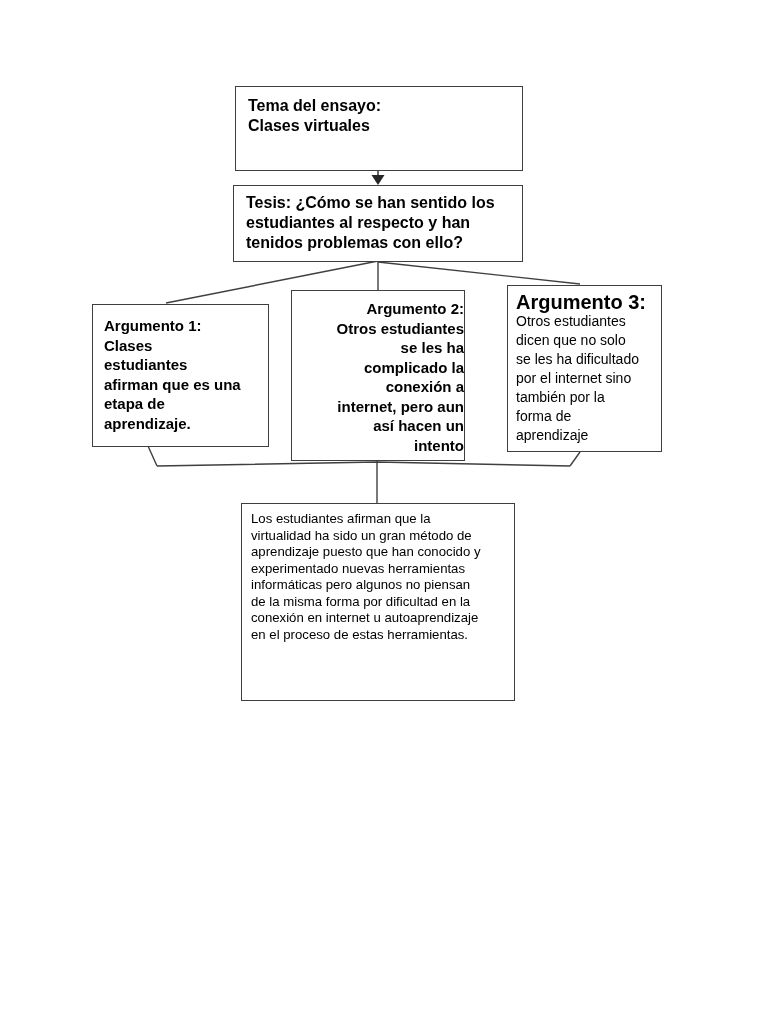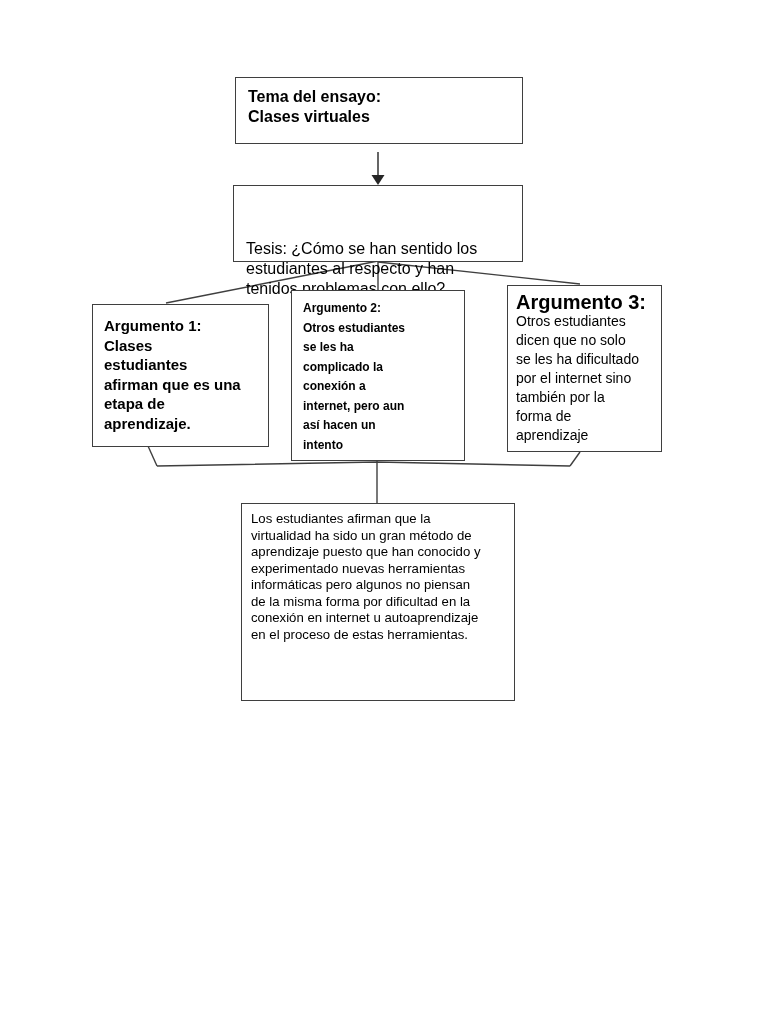--- a/index.html
+++ b/index.html
@@ -15,31 +15,31 @@
   .box{
     position:absolute;
     background:#ffffff;
     border:1.5px solid #3f3f3f;
     box-sizing:border-box;
     z-index:1;
     color:#000000;
   }
   .txt{white-space:pre;color:#000000;}
   
-  .tema{left:235px;top:77px;width:288px;height:67px;padding:9px 0 0 12px;}
+  .tema{left:235px;top:86px;width:288px;height:85px;padding:9px 0 0 12px;}
   .tema .txt{font-weight:bold;font-size:16px;line-height:20px;}
   
   .tesis{left:233px;top:185px;width:290px;height:77px;padding:7px 0 0 12px;}
-  .tesis .txt{font-weight:normal;font-size:16px;line-height:20px;margin-top:46px;}
+  .tesis .txt{font-weight:bold;font-size:16px;line-height:20px;}
   
   .arg1{left:92px;top:304px;width:177px;height:143px;padding:11px 0 0 11px;}
   .arg1 .txt{font-weight:bold;font-size:15px;line-height:19.5px;}
   
   .arg2{left:291px;top:290px;width:174px;height:171px;padding:8px 0 0 11px;}
-  .arg2 .txt{font-weight:bold;font-size:12px;line-height:19.5px;}
+  .arg2 .txt{font-weight:bold;font-size:15px;line-height:19.5px;text-align:right;}
   
   .arg3{left:507px;top:285px;width:155px;height:167px;padding:7px 0 0 8px;}
   .arg3 .title{font-weight:bold;font-size:20px;line-height:19px;white-space:pre;}
   .arg3 .body{font-weight:normal;font-size:14px;line-height:19px;white-space:pre;}
   
   .conclusion{left:241px;top:503px;width:274px;height:198px;padding:7px 0 0 9px;}
   .conclusion .title{font-weight:bold;font-size:16px;line-height:20px;white-space:pre;}
   .conclusion .body{font-weight:normal;font-size:13.2px;line-height:16.5px;white-space:pre;}
 </style>
 </head>

